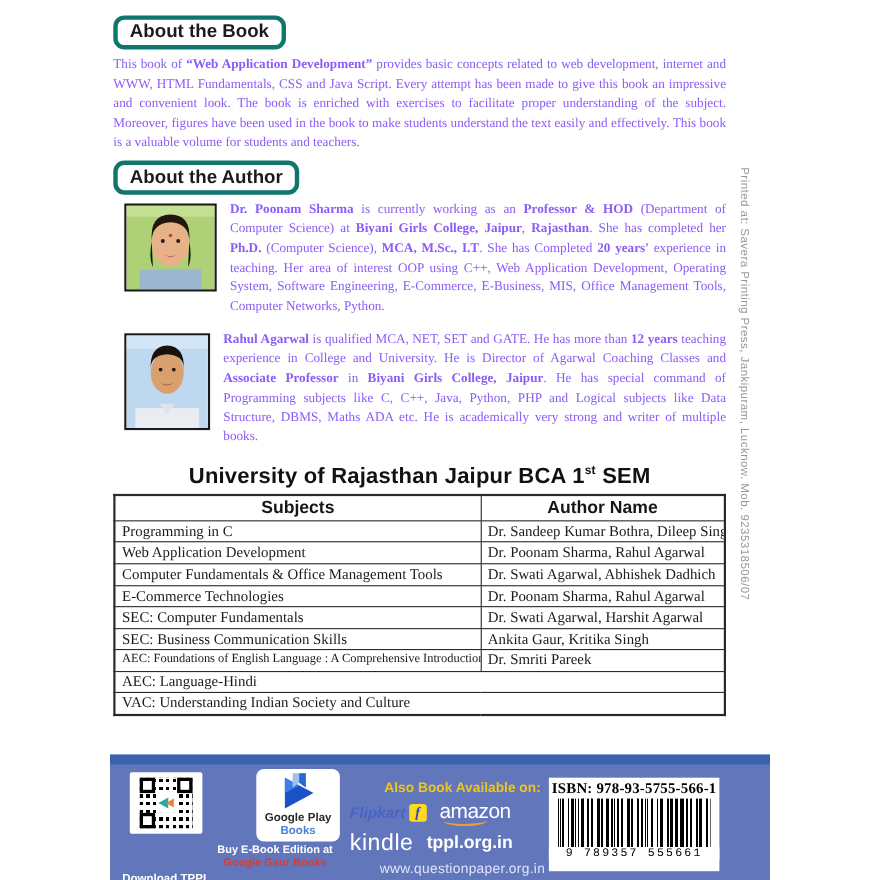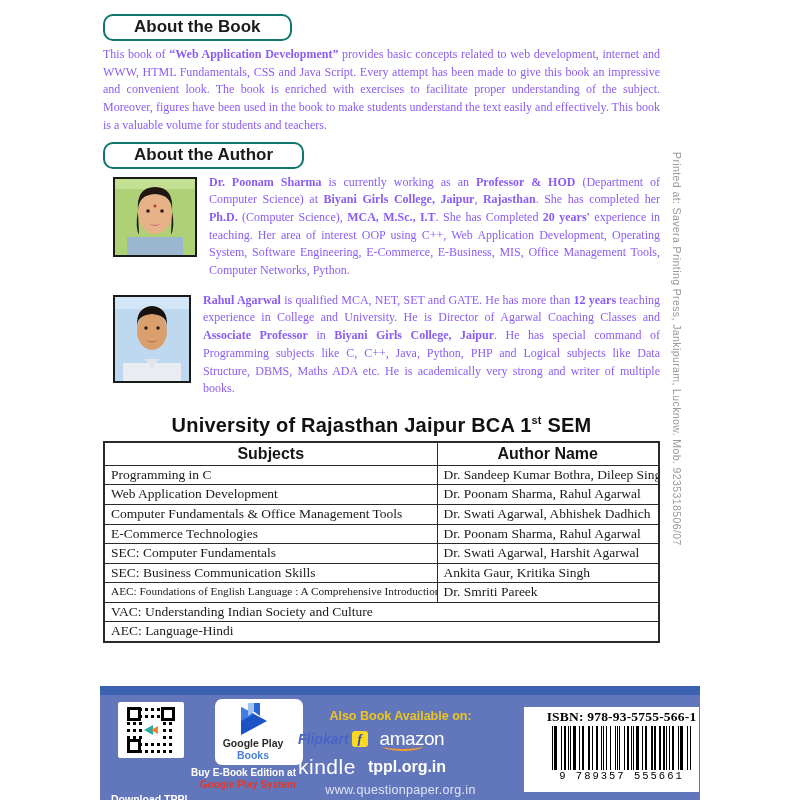--- a/index.html
+++ b/index.html
@@ -3,22 +3,22 @@
 <meta charset="utf-8">
 <style>
   html,body{margin:0;padding:0;}
   body{
     width:800px;height:800px;position:relative;overflow:hidden;
     background:#ffffff;font-family:"Liberation Serif",serif;color:#151515;
   }
   .content{position:absolute;left:103px;top:14px;width:557px;}
 
   .pill{
-    display:inline-block;border:2px solid #0f766e;border-radius:10px;
-    padding:1px 29px 2px;font-family:"Liberation Sans",sans-serif;
+    display:inline-block;border:4px solid #0f766e;border-radius:10px;
+    padding:1px 11px 2px;font-family:"Liberation Sans",sans-serif;
     font-weight:bold;font-size:17px;color:#1b1b1b;background:#fff;
   }
   .para{
     font-size:12px;line-height:17.7px;text-align:justify;
     margin:5px 0 7px;color:#8b5cf6;
   }
   .author-block{margin-top:2px;}
   .photo{
     float:left;border:2px solid #1a1a1a;background:#fff;
     margin:3px 12px 26px 10px;
@@ -67,39 +67,39 @@
   .finder{position:absolute;width:8px;height:8px;border:3px solid #000;background:#fff;}
   .f-tl{left:0;top:0;} .f-tr{right:0;top:0;} .f-bl{left:0;bottom:0;}
   .qr-logo{position:absolute;left:15px;top:14px;width:18px;height:18px;background:#fff;}
   .qr-caption{
     position:absolute;left:0px;top:66px;width:102px;text-align:center;
     font-family:"Liberation Sans",sans-serif;font-weight:bold;font-size:10.5px;
     color:#ffffff;line-height:12px;margin-top:32px;
   }
 
   
-  .gp-tile{left:115px;top:4px;width:88px;height:66px;border-radius:7px;}
+  .gp-tile{left:133px;top:4px;width:76px;height:66px;border-radius:7px;}
   .gp-logo{position:absolute;left:22px;top:3px;width:34px;height:36px;}
   .gp-line1{
     position:absolute;left:0;top:38px;width:76px;text-align:center;
     font-family:"Liberation Sans",sans-serif;font-weight:bold;font-size:10.5px;color:#2a2a2a;
   }
   .gp-line2{
     position:absolute;left:0;top:50px;width:76px;text-align:center;
     font-family:"Liberation Sans",sans-serif;font-weight:bold;font-size:10.5px;color:#4a7fd4;
   }
   .gp-caption{
-    position:absolute;left:80px;top:72px;width:116px;text-align:right;
+    position:absolute;left:92px;top:72px;width:116px;text-align:center;
     font-family:"Liberation Sans",sans-serif;font-weight:bold;font-size:10px;
     color:#ffffff;line-height:12px;
   }
   .gp-caption .red{color:#e0392e;}
 
   
-  .avail{position:absolute;left:198px;top:14px;width:205px;text-align:center;}
+  .avail{position:absolute;left:218px;top:14px;width:205px;text-align:center;}
   .avail-heading{
     font-family:"Liberation Sans",sans-serif;font-weight:bold;font-size:12.5px;
     color:#eec51f;margin-bottom:5px;
   }
   .logo-row{display:flex;justify-content:flex-start;align-items:center;gap:12px;}
   .flipkart{
     font-family:"Liberation Sans",sans-serif;font-weight:bold;font-style:italic;
     font-size:14px;color:#4a63c8;display:flex;align-items:center;gap:3px;
   }
   .fk-box{
@@ -116,21 +116,21 @@
     border-bottom:2.5px solid #f49a2a;border-radius:0 0 60% 55%;
   }
   .kindle{font-family:"Liberation Sans",sans-serif;font-size:21px;color:#ffffff;letter-spacing:0.5px;}
   .tppl{font-family:"Liberation Sans",sans-serif;font-weight:bold;font-size:16px;color:#ffffff;}
   .site{
     margin-top:4px;font-family:"Liberation Sans",sans-serif;font-size:12.5px;
     color:#dfe4f8;letter-spacing:0.3px;
   }
 
   
-  .isbn-tile{left:424px;top:12px;width:155px;height:85px;padding-left:20px;}
+  .isbn-tile{left:399px;top:12px;width:155px;height:85px;}
   .isbn-label{
     text-align:center;font-family:"Liberation Serif",serif;font-weight:bold;
     font-size:13.5px;color:#000;margin-top:2px;letter-spacing:0.2px;
   }
   .bars{
     margin:1px 8px 0;height:46px;
     background:
       repeating-linear-gradient(90deg,#000 0 1.5px,rgba(255,255,255,0) 1.5px 3.5px,#000 3.5px 5.5px,rgba(255,255,255,0) 5.5px 9px),
       repeating-linear-gradient(90deg,rgba(255,255,255,0) 0 2px,#000 2px 3px,rgba(255,255,255,0) 3px 7px);
   }
@@ -233,24 +233,24 @@
         </tr>
         <tr>
           <td>SEC: Business Communication Skills</td>
           <td>Ankita Gaur, Kritika Singh</td>
         </tr>
         <tr>
           <td class="fit">AEC: Foundations of English Language : A Comprehensive Introduction</td>
           <td>Dr. Smriti Pareek</td>
         </tr>
         <tr>
+          <td colspan="2">AEC: Language-Hindi</td>
+        </tr>
+        <tr>
           <td colspan="2">VAC: Understanding Indian Society and Culture</td>
-        </tr>
-        <tr>
-          <td colspan="2">AEC: Language-Hindi</td>
         </tr>
       </tbody>
   </table>
 
 </div>
 
 <div class="band">
 
   <div class="tile qr-tile">
     <div class="qr">
@@ -277,21 +277,21 @@
         <polygon points="4,5 17,12 4,19" fill="#3f7de8"></polygon>
         <path d="M11 1 h12 v13 l-6 -4.5 l-6 4.5 z" fill="#9fc2ef"></path>
         <path d="M17 1 h6 v13 l-6 -4.5 z" fill="#2a66d4"></path>
       </svg>
     </div>
     <div class="gp-line1">Google Play</div>
     <div class="gp-line2">Books</div>
   </div>
   <div class="gp-caption">
     <div>Buy E-Book Edition at</div>
-    <div class="red">Google Play System</div>
+    <div class="red">Google Gaur Books</div>
   </div>
 
   <div class="avail">
     <div class="avail-heading">Also Book Available on:</div>
     <div class="logo-row">
       <span class="flipkart">
         <span>Flipkart</span>
         <span class="fk-box">f</span>
       </span>
       <span class="amazon">

